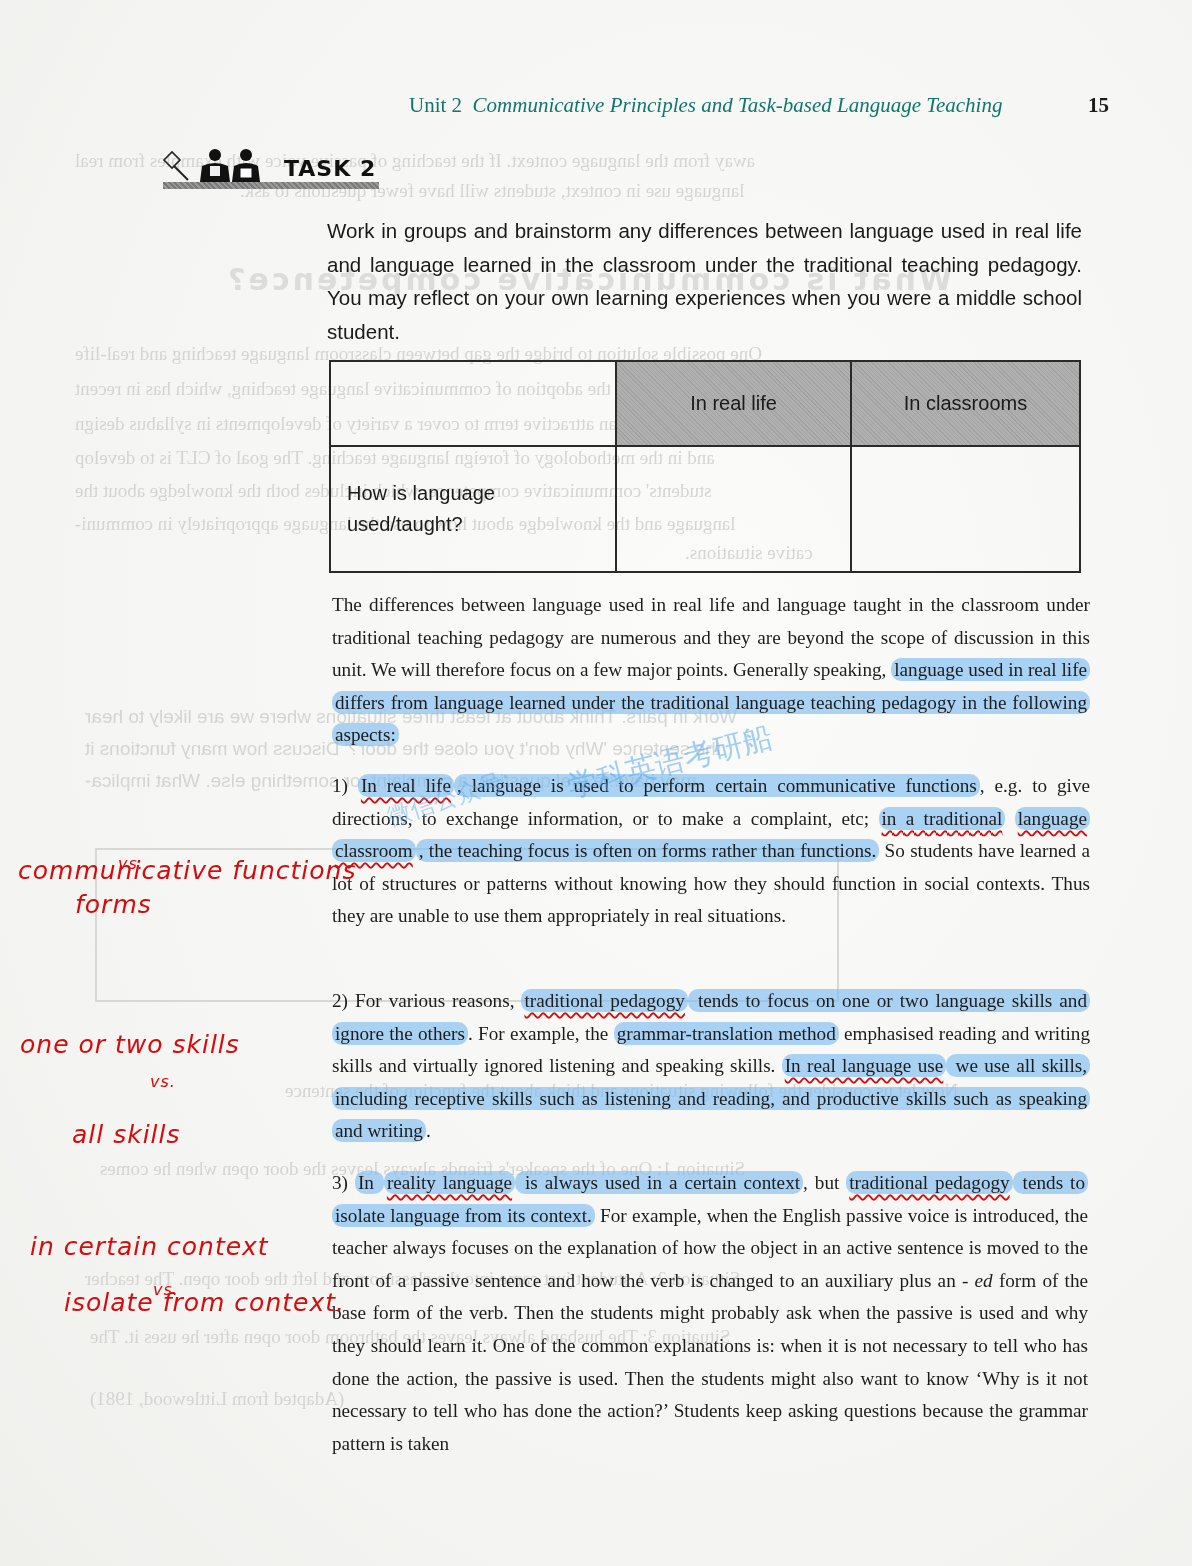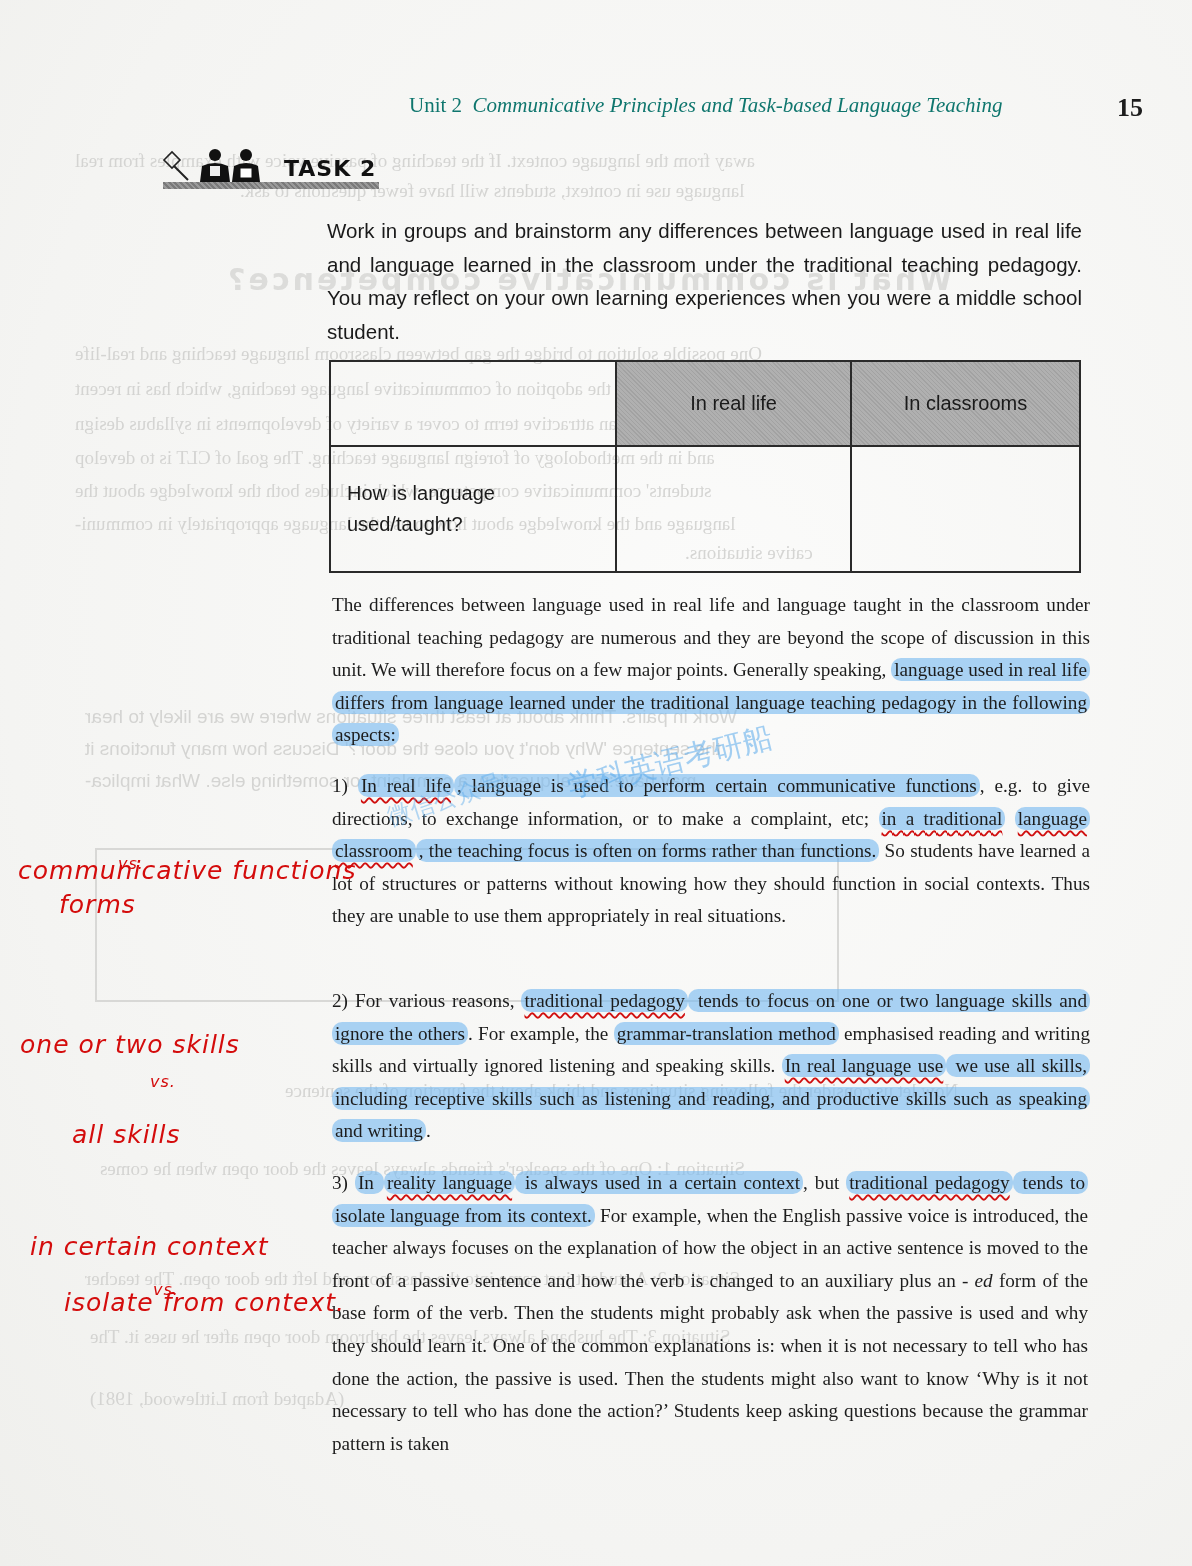--- a/index.html
+++ b/index.html
@@ -19,21 +19,21 @@
   }
   .ghost.sans { font-family: "Liberation Sans", sans-serif; }
   .ghost.big { font-family: "DejaVu Sans", sans-serif; font-weight: bold; font-size: 30px; color: #d8d8d6; letter-spacing: 3px; }
   .ghost-box { position: absolute; border: 2px solid #d8d8d6; }
 
   .running-head {
     position: absolute; left: 409px; top: 93px; font-size: 21px; color: #0f766e;
     white-space: nowrap;
   }
   .running-head em { font-style: italic; }
-  .page-number { position: absolute; left: 1117px; top: 93px; font-size: 26px; font-weight: bold; }
+  .page-number { position: absolute; left: 1088px; top: 93px; font-size: 21px; font-weight: bold; }
 
   .task-banner { position: absolute; left: 160px; top: 146px; width: 220px; height: 42px; }
   .task-icon { position: absolute; left: 0; top: 0; }
   .task-label {
     position: absolute; left: 124px; top: 10px;
     font-family: "DejaVu Sans", sans-serif; font-weight: bold; font-size: 22px; letter-spacing: 1px; color: #111;
   }
   .task-bar { position: absolute; left: 3px; top: 36px; width: 216px; height: 7px; background: #8a8a8a;
     background-image: repeating-linear-gradient(45deg, #7a7a7a 0 2px, #9a9a9a 2px 4px); }
 
@@ -152,21 +152,21 @@
 
 <div class="body-text" style="top:770px;"><span>1) </span><span class="hl ul-red">In real life</span><span class="hl">, language is used to perform certain communicative functions</span><span class="">, e.g. to give directions, to exchange information, or to make a complaint, etc; </span><span class="hl ul-red">in a traditional</span><span class=""> </span><span class="hl ul-red">language classroom</span><span class="hl">, the teaching focus is often on forms rather than functions.</span><span class=""> So students have learned a lot of structures or patterns without knowing how they should function in social contexts. Thus they are unable to use them appropriately in real situations.</span></div>
 <div class="body-text" style="top:985px;"><span>2) </span><span class="">For various reasons, </span><span class="hl ul-red">traditional pedagogy</span><span class="hl"> tends to focus on one or two language skills and ignore the others</span><span class="">. For example, the </span><span class="hl">grammar-translation method</span><span class=""> emphasised reading and writing skills and virtually ignored listening and speaking skills. </span><span class="hl ul-red">In real language use</span><span class="hl"> we use all skills, including receptive skills such as listening and reading, and productive skills such as speaking and writing</span><span class="">.</span></div>
 <div class="body-text" style="top:1167px; width:756px;"><span>3) </span><span class="hl">In </span><span class="hl ul-red">reality language</span><span class="hl"> is always used in a certain context</span><span class="">, but </span><span class="hl ul-red">traditional pedagogy</span><span class="hl"> tends to isolate language from its context.</span><span class=""> For example, when the English passive voice is introduced, the teacher always focuses on the explanation of how the object in an active sentence is moved to the front of a passive sentence and how the verb is changed to an auxiliary plus an </span><span class="italic">- ed</span><span class=""> form of the base form of the verb. Then the students might probably ask when the passive is used and why they should learn it. One of the common explanations is: when it is not necessary to tell who has done the action, the passive is used. Then the students might also want to know ‘Why is it not necessary to tell who has done the action?’ Students keep asking questions because the grammar pattern is taken</span></div>
 
 <div class="watermark">学科英语考研船</div>
 <div class="watermark2">微信公众号:</div>
 
 <div class="note" style="left:18px; top:856px;">communicative functions</div>
 <div class="note vs" style="left:118px; top:854px;">vs.</div>
-<div class="note" style="left:59px; top:890px;">forms</div>
+<div class="note" style="left:75px; top:890px;">forms</div>
 
 <div class="note" style="left:20px; top:1030px;">one or two skills</div>
 <div class="note vs" style="left:150px; top:1072px;">vs.</div>
 <div class="note" style="left:72px; top:1120px;">all skills</div>
 
 <div class="note" style="left:30px; top:1232px;">in certain context</div>
 <div class="note vs" style="left:153px; top:1280px;">vs.</div>
 <div class="note" style="left:32px; top:1288px;margin-left:32px;">isolate from context.</div>
 
 </body></html>

